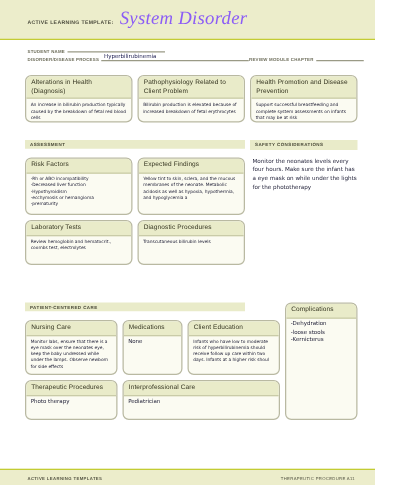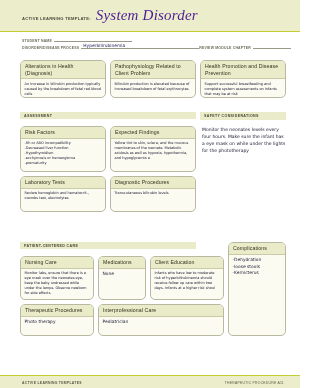--- a/index.html
+++ b/index.html
@@ -20,21 +20,21 @@
   .header-inner {
     position: absolute; left: 22px; top: 7px;
     display: flex; align-items: baseline; gap: 5px;
   }
   .alt-label {
     font-size: 4.1px; letter-spacing: .28px; font-weight: bold;
     color: #4a4a3c; text-transform: uppercase;
   }
   .title {
     font-family: "Liberation Serif", serif;
-    font-style: italic; font-size: 15px; color: #4c1d95; letter-spacing: .2px;
+    font-style: italic; font-size: 15px; color: #8b5cf6; letter-spacing: .2px;
   }
 
   
   .meta { position: absolute; left: 22px; top: 36px; width: 262px; }
   .meta-row { display: flex; align-items: flex-end; height: 7px; }
   .meta-lbl {
     font-size: 3.5px; letter-spacing: .18px; color: #6d6d5a;
     text-transform: uppercase; white-space: nowrap; font-weight: bold;
   }
   .rule { flex: 0 0 auto; border-bottom: .5px solid #9a9a86; height: 1px; margin: 0 0 1px 2px; }

